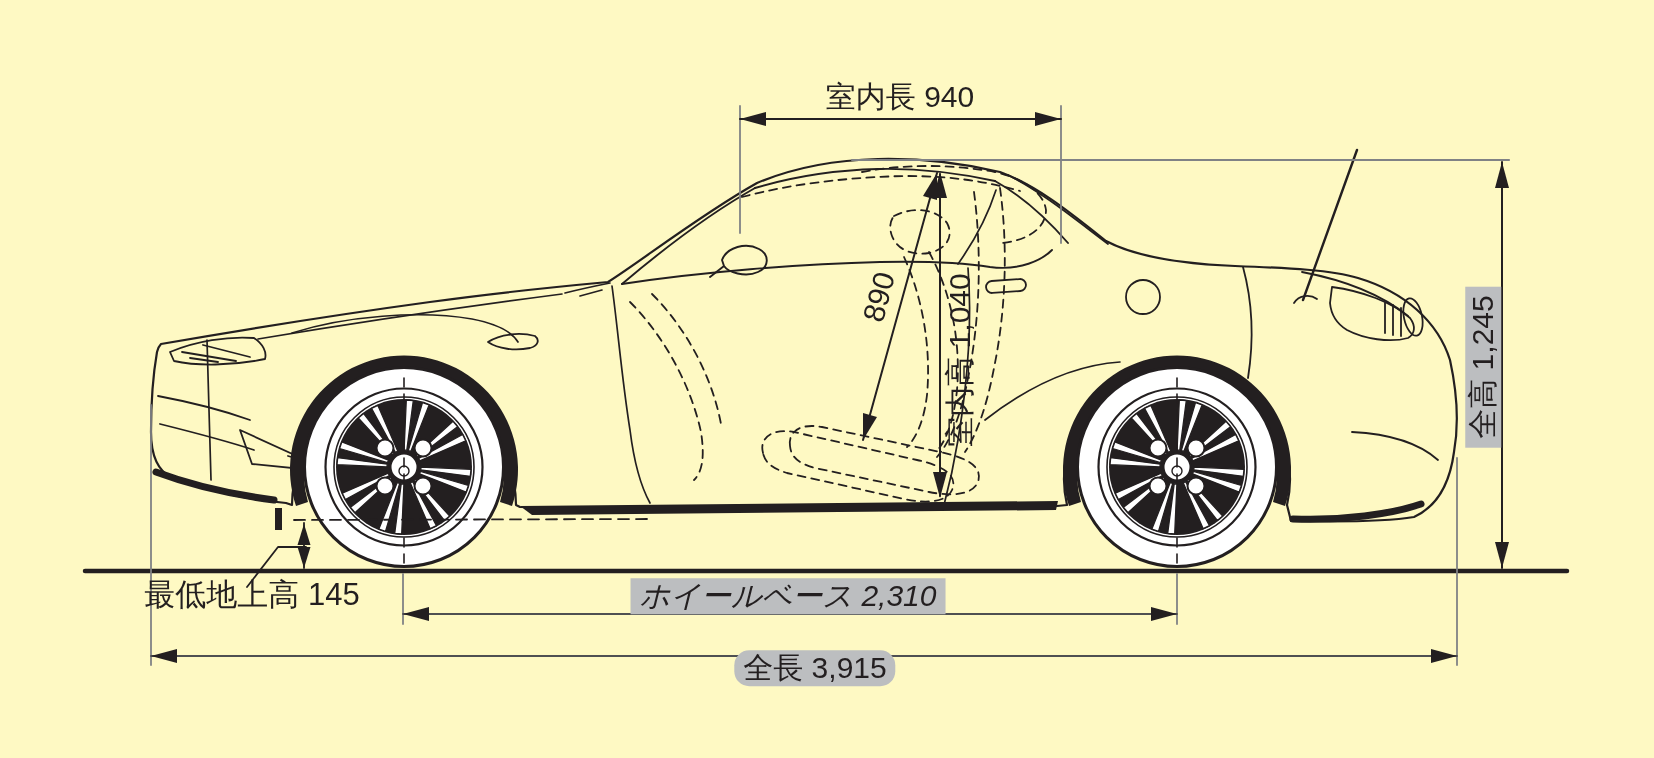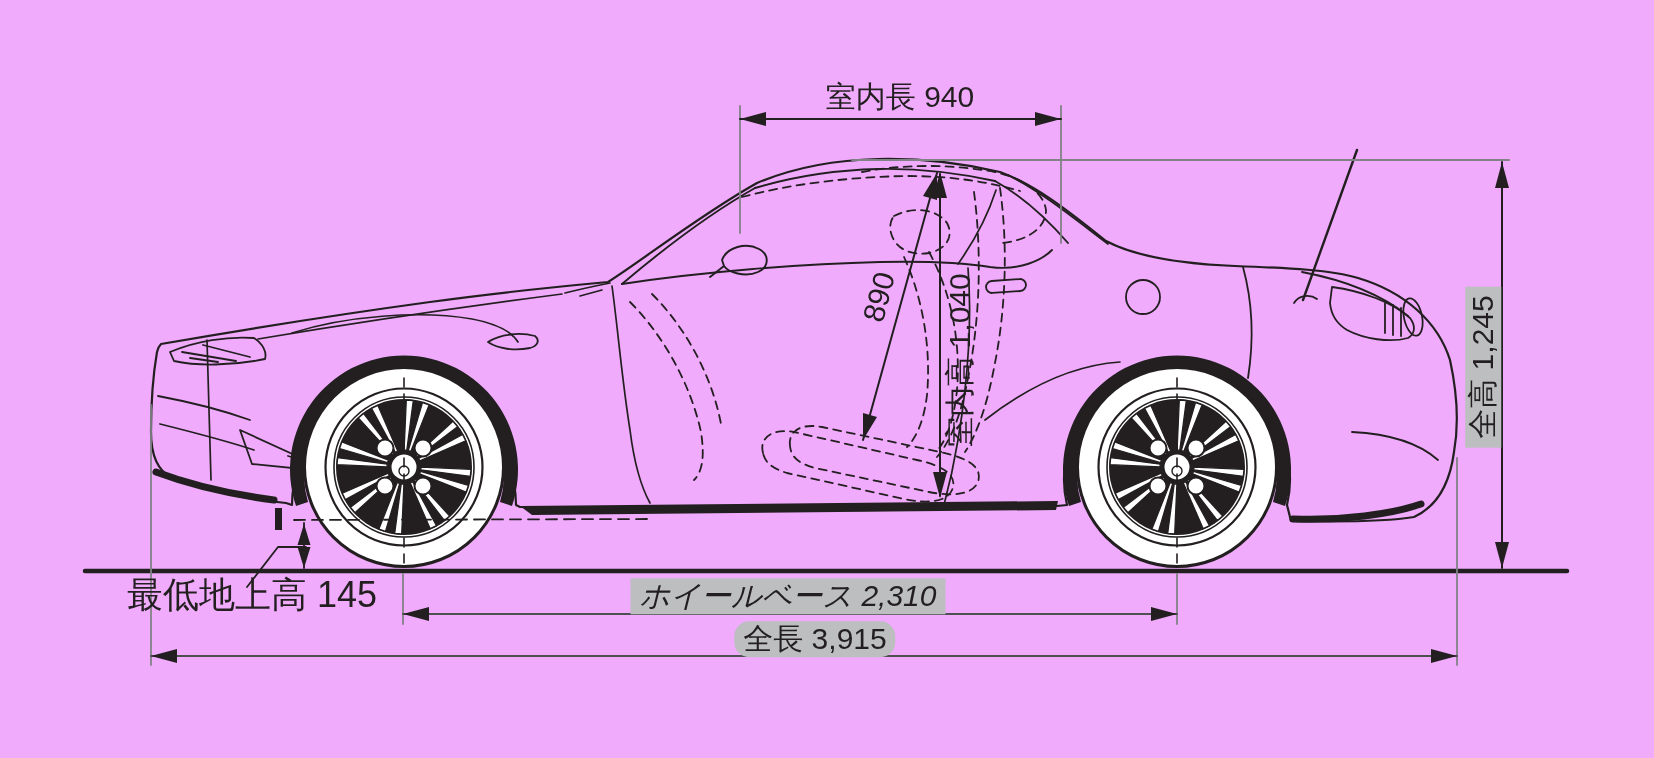--- a/index.html
+++ b/index.html
@@ -1,24 +1,24 @@
 <!DOCTYPE html>
 <html><head>
 <meta charset="utf-8">
 <style>
   html,body{margin:0;padding:0;background:#fff;}
-  #stage{position:relative;width:1654px;height:758px;background:#f0abfc;overflow:hidden;
+  #stage{position:relative;width:1654px;height:758px;background:#fef9c3;overflow:hidden;
          font-family:"Liberation Sans", sans-serif;}
   #art{position:absolute;left:0;top:0;}
   .dim-label{position:absolute;white-space:nowrap;color:#231f20;font-size:30px;
              transform:translate(-50%,-50%);line-height:1.05;}
   .dim-label.bg{background:#bcbec0;padding:2px 9px;}
   .rot90{transform:translate(-50%,-50%) rotate(-90deg);}
   .rot890{transform:translate(-50%,-50%) rotate(-75deg);}
-  .small{font-size:36px;}
+  .small{font-size:31px;}
 </style>
 </head>
 <body>
 
 <div id="stage">
 
 <svg id="art" width="1654" height="758" viewBox="0 0 1654 758">
   <g fill="none" stroke="#231f20" stroke-width="2.2" stroke-linecap="round" stroke-linejoin="round">
 
     <g>
@@ -237,15 +237,15 @@
 <div class="dim-label rot890" style="left:879px;top:297px;">890</div>
 
 <div class="dim-label rot90" style="left:960px;top:360px;">室内高 1,040</div>
 
 <div class="dim-label bg rot90" style="left:1483px;top:367px;">全高 1,245</div>
 
 <div class="dim-label small" style="left:252px;top:595px;">最低地上高 145</div>
 
 <div class="dim-label bg" style="left:788px;top:596px;font-style:italic;">ホイールベース 2,310</div>
 
-<div class="dim-label bg" style="left:815px;top:639px;border-radius:15px;">全長 3,915</div>
+<div class="dim-label bg" style="left:815px;top:668px;border-radius:15px;">全長 3,915</div>
 
 </div>
 
 </body></html>

